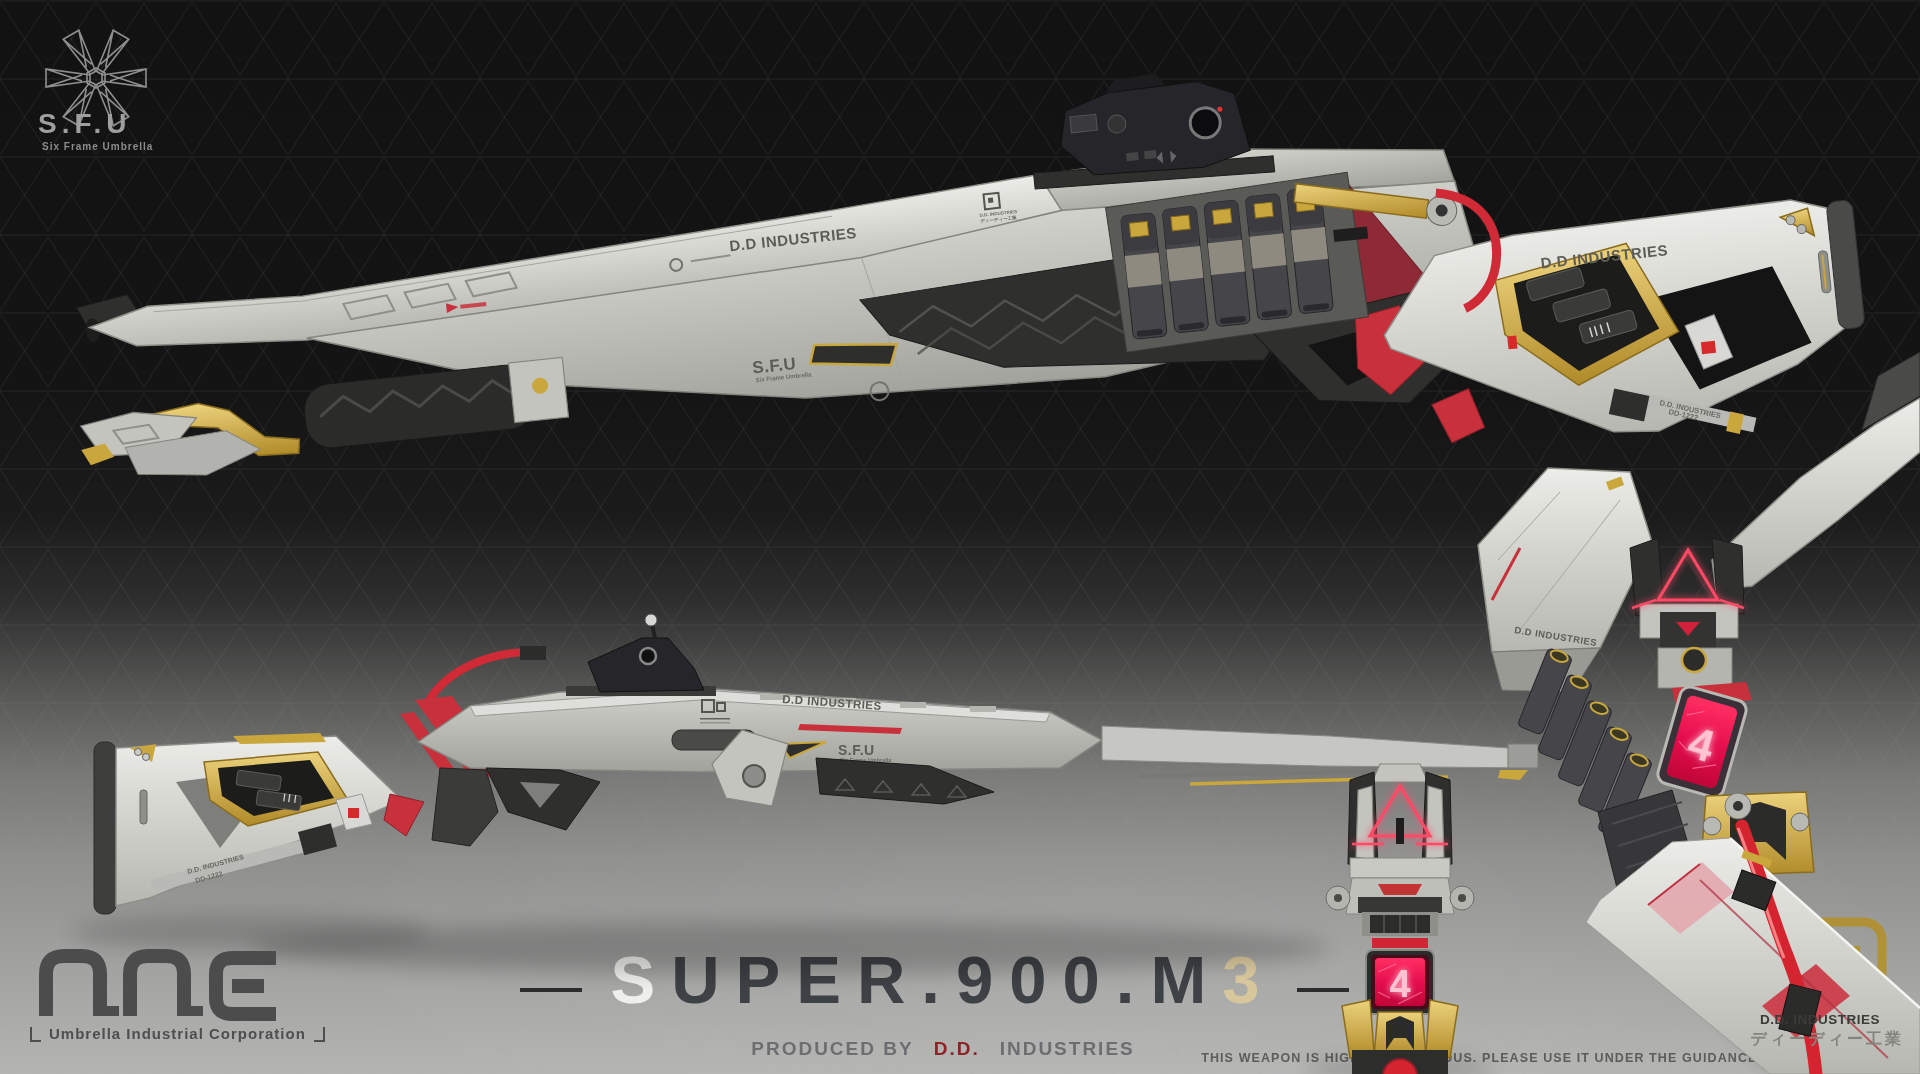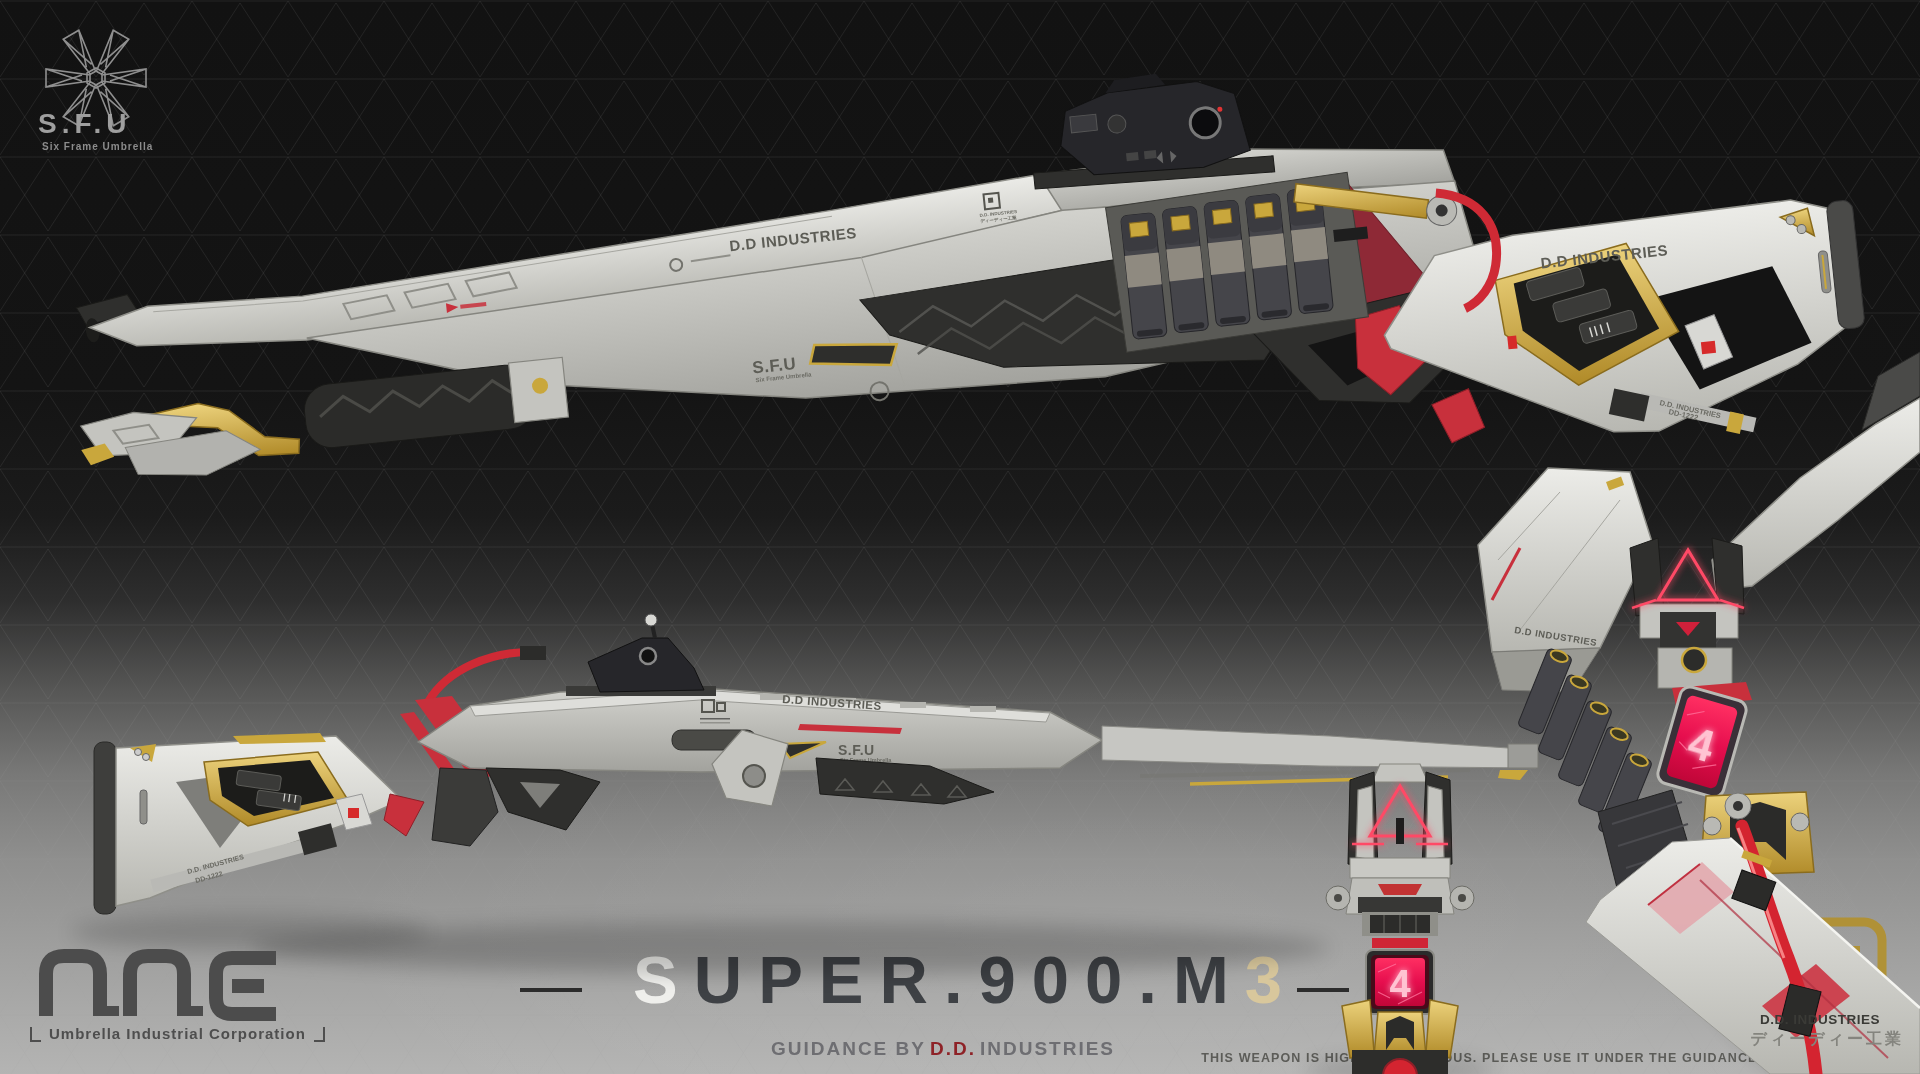--- a/index.html
+++ b/index.html
@@ -23,30 +23,30 @@
   .redp{fill:#8e2936;stroke:#6e1f29;stroke-width:1;}
   .hairline{fill:none;stroke:#a6a6a0;stroke-width:1;}
   .ventln{fill:none;stroke:#8f8f89;stroke-width:2;}
   .ring{fill:none;stroke:#73736d;stroke-width:2;}
   text{font-family:"Liberation Sans","DejaVu Sans",sans-serif;}
   .mark{fill:#5d5d56;font-weight:700;letter-spacing:.5px;}
   .tinytx{fill:#6b6b64;font-weight:700;}
   
   .sfu-name{position:absolute;left:38px;top:108px;font-size:28px;font-weight:800;letter-spacing:5px;color:#9f9f9f;}
   .sfu-sub{position:absolute;left:42px;top:141px;font-size:10px;letter-spacing:1px;color:#8c8c8c;font-weight:700;}
-  .title-wrap{position:absolute;left:588px;top:946px;width:710px;text-align:right;white-space:nowrap;}
+  .title-wrap{position:absolute;left:588px;top:946px;width:710px;text-align:center;white-space:nowrap;}
   .title-line{font-size:67px;font-weight:800;letter-spacing:16px;line-height:1;}
   .t-lead{color:#efefec;}
   .t-body{color:#3e4145;}
   .t-tail{color:#d8c79c;}
   .dash{position:absolute;height:4px;background:#2c2c2c;top:988px;}
   .dash.l{left:520px;width:62px;}
   .dash.r{left:1297px;width:52px;}
   .produced{position:absolute;left:588px;top:1038px;width:710px;text-align:center;font-size:19px;font-weight:700;letter-spacing:2px;color:#6e6e72;white-space:nowrap;}
-  .produced .brand{color:#8e2227;margin:0 4px;}
+  .produced .brand{color:#8e2227;margin:0 20px;}
   .disclaimer{position:absolute;right:8px;top:1051px;font-size:12.5px;font-weight:700;letter-spacing:1.1px;color:#5c5c58;white-space:nowrap;}
   .dde-sub{position:absolute;left:30px;top:1025px;width:268px;font-size:15px;letter-spacing:1px;color:#4e4e4e;font-weight:700;text-align:center;white-space:nowrap;}
   .cnr{display:inline-block;width:9px;height:13px;vertical-align:-3px;}
   .cnr.l{border-left:2px solid #4e4e4e;border-bottom:2px solid #4e4e4e;margin-right:8px;}
   .cnr.r{border-right:2px solid #4e4e4e;border-bottom:2px solid #4e4e4e;margin-left:8px;}
   .ddi-brand{position:absolute;right:40px;top:1012px;font-size:13.5px;font-weight:800;letter-spacing:.5px;color:#3a3a36;}
   .ddi-jp{position:absolute;right:16px;top:1029px;font-size:16px;font-weight:700;letter-spacing:3px;color:#84847e;}
   .sr{position:absolute;width:1px;height:1px;overflow:hidden;opacity:0;}
 </style>
 </head>
@@ -65,21 +65,21 @@
 
   <div class="layer">
     <div class="dash l"></div>
     <div class="dash r"></div>
     <div class="title-wrap">
       <span class="title-line">
         <span class="t-lead">S</span><span class="t-body">UPER.900.M</span><span class="t-tail">3</span>
       </span>
     </div>
     <div class="produced">
-      <span>GUIDANCE BY</span><span class="brand">D.D.</span><span>INDUSTRIES</span>
+      <span>PRODUCED BY</span><span class="brand">D.D.</span><span>INDUSTRIES</span>
     </div>
     <div class="disclaimer">THIS WEAPON IS HIGHLY DANGEROUS. PLEASE USE IT UNDER THE GUIDANCE OF PROFESSIONALS.</div>
   </div>
 
   <svg class="layer" width="1920" height="1074" viewBox="0 0 1920 1074">
     <defs>
       <linearGradient id="gSilver" x1="0" y1="0" x2="0" y2="1">
         <stop offset="0" stop-color="#ecece8"></stop>
           <stop offset="1" stop-color="#b7b7b1"></stop>
       </linearGradient>

